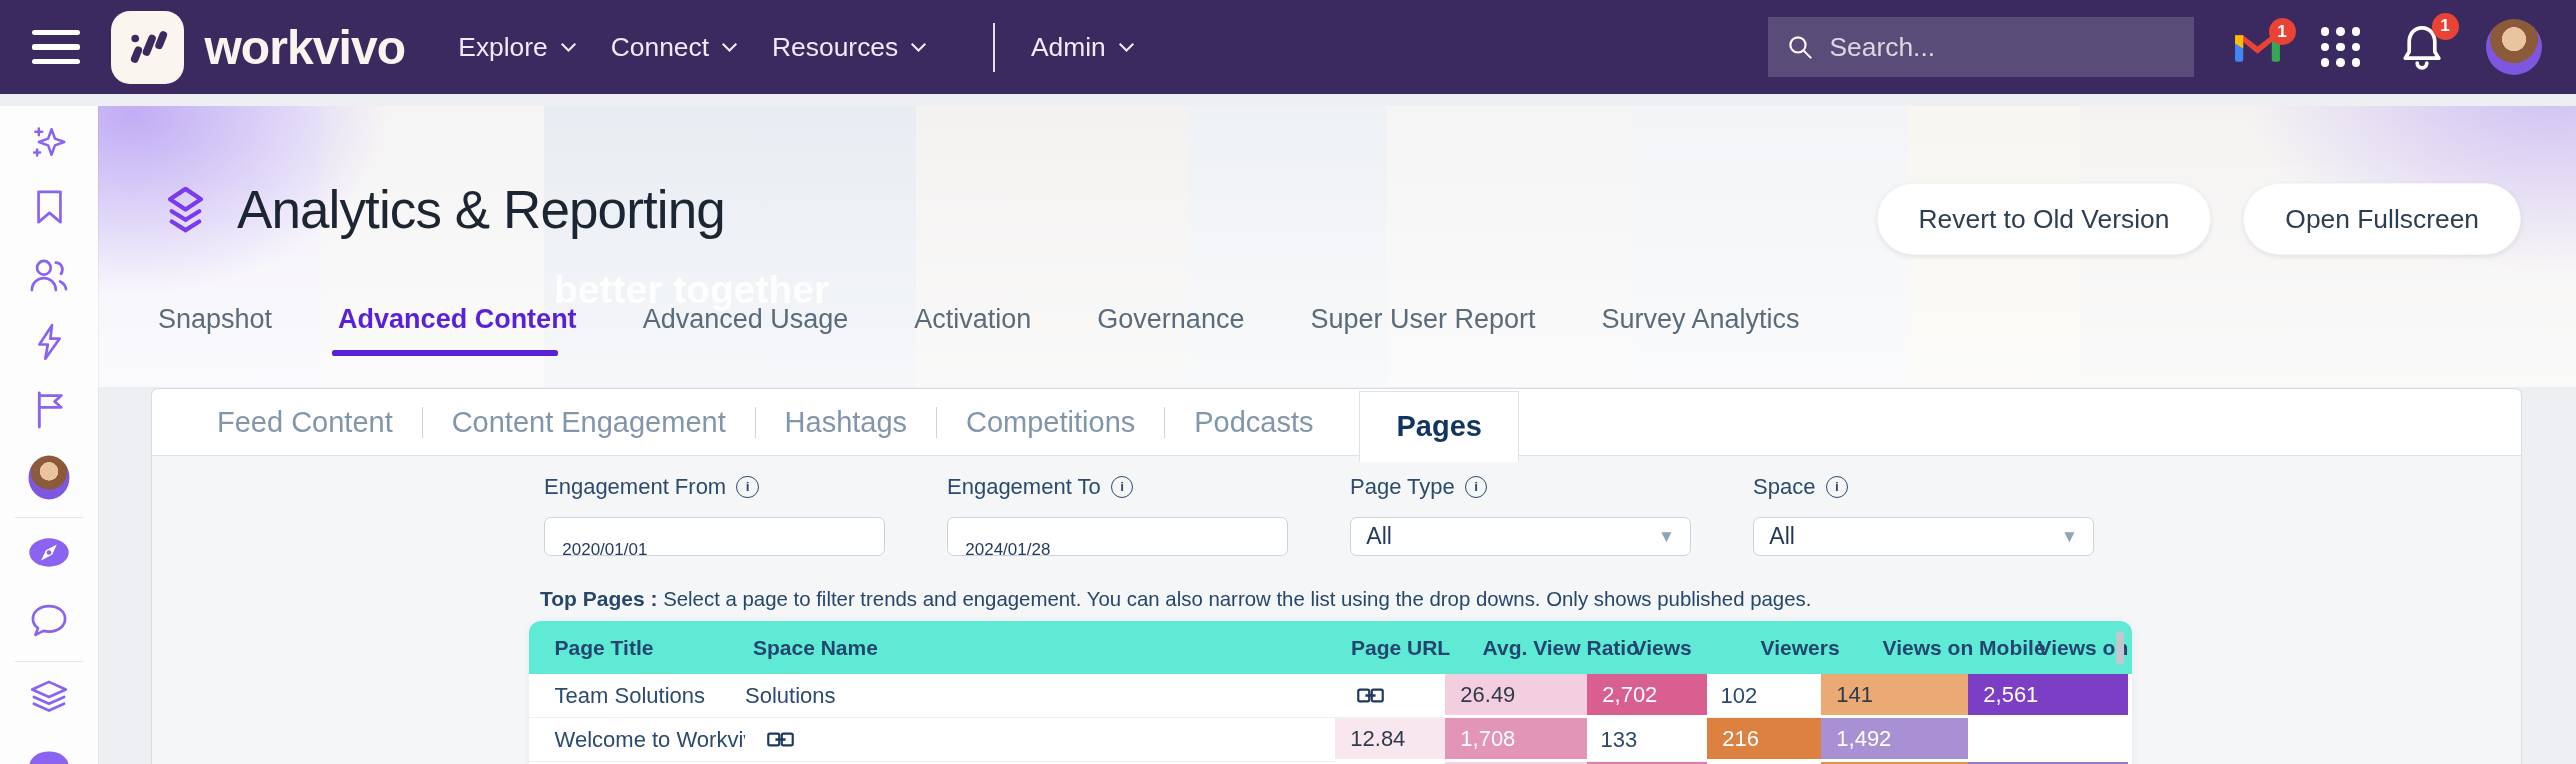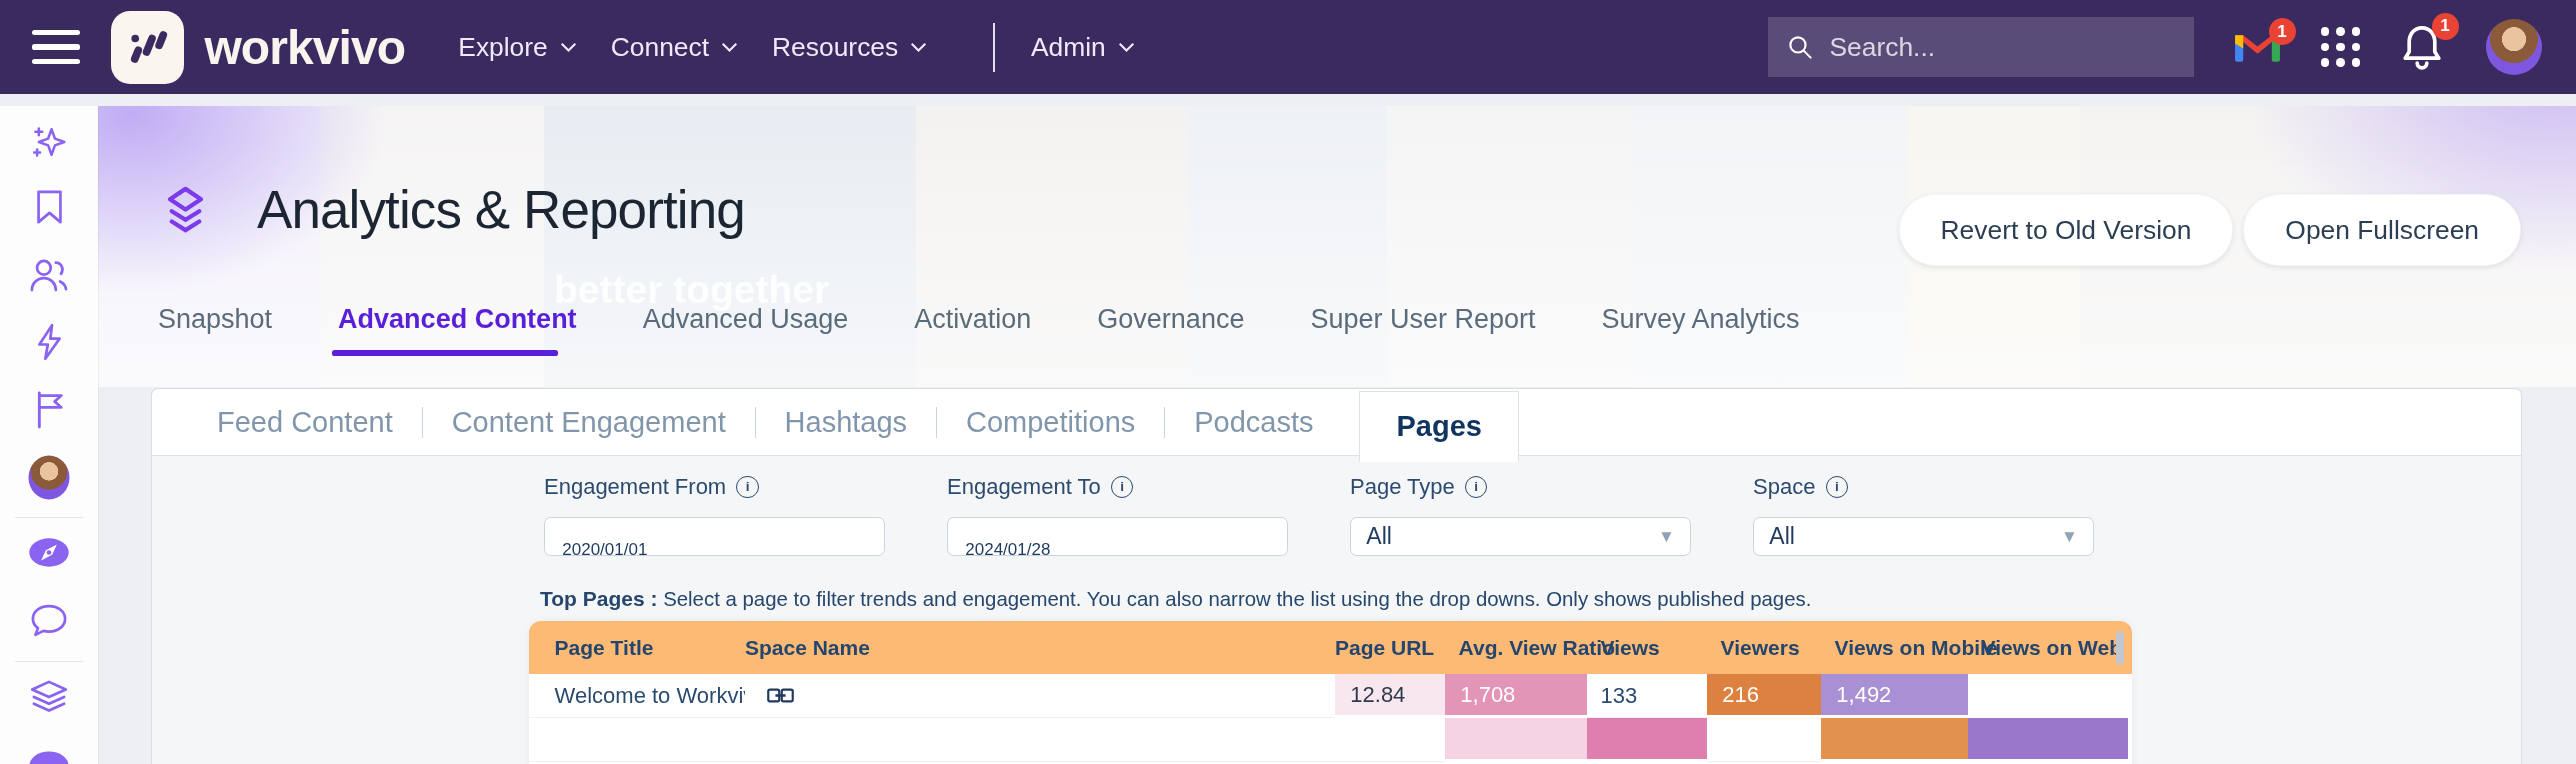--- a/index.html
+++ b/index.html
@@ -46,23 +46,23 @@
   
   .hero{position:absolute;left:98px;top:106px;width:2478px;height:281px;overflow:hidden;
     background:
       radial-gradient(366px 256px at 34px 8.5px, rgba(150,116,240,.55), rgba(150,116,240,0) 70%),
       radial-gradient(443px 281px at 99% -10%, rgba(168,138,244,.5), rgba(168,138,244,0) 70%),
       linear-gradient(rgba(255,255,255,.76), rgba(255,255,255,.9)),
       linear-gradient(90deg,#cfc5e8 0 9%,#d8d3d2 9% 18%,#9fb2c9 18% 33%,#cfc8c4 33% 44%,
                       #b9c6d6 44% 52%,#d6d4d8 52% 62%,#cbd2de 62% 73%,#ded8c2 73% 80%,#d3cdc9 80% 100%);}
   .watermark{position:absolute;left:456px;top:162px;font-size:39px;font-weight:700;
              color:rgba(255,255,255,.85);letter-spacing:0;}
-  .title-row{position:absolute;left:60px;top:73px;display:flex;align-items:center;gap:44px;}
+  .title-row{position:absolute;left:60px;top:73px;display:flex;align-items:center;gap:24px;}
   .page-title{font-size:53px;font-weight:500;color:#1c2633;letter-spacing:-0.9px;margin:0;}
-  .hero-buttons{position:absolute;right:55px;top:88px;display:flex;gap:10px;}
+  .hero-buttons{position:absolute;right:55px;top:77px;display:flex;gap:32px;}
   .pill-btn{height:70px;padding:0 41px;border-radius:37px;background:#fff;border:0.9px solid rgba(20,30,50,.04);
             color:#2c3e52;font-size:26.4px;font-weight:500;display:flex;align-items:center;
             box-shadow:0 1.7px 5.1px rgba(20,30,60,.10);cursor:pointer;white-space:nowrap;}
   .main-tabs{position:absolute;left:60px;top:198px;display:flex;gap:66px;}
   .main-tab{font-size:27px;font-weight:500;color:#5a6b7b;cursor:pointer;white-space:nowrap;}
   .main-tab.active{color:#5a1fd8;font-weight:700;}
   .tab-underline{position:absolute;left:234px;top:244px;width:226px;height:6px;background:#5a1fd8;border-radius:2.6px;}
 
   
   .panel{position:absolute;left:151px;top:388px;width:2371px;height:377px;background:#f4f6f8;
@@ -87,21 +87,21 @@
   .control.select .val{font-size:23px;color:#1f3a5f;}
   .caret{color:#8fa3b8;font-size:17px;}
 
   .toppages{position:absolute;left:388px;top:198px;font-size:20.4px;color:#26466c;}
   .toppages b{font-size:21px;font-weight:700;}
 
   
   .table-card{position:absolute;left:377px;top:232px;width:1603px;height:204px;background:#fff;
               border-radius:12px;box-shadow:0 1.7px 8.5px rgba(30,40,70,.06);overflow:hidden;}
   .tgrid{display:grid;grid-template-columns:216px 590px 110px 142px 120px 114px 147px 160px 4.3px;}
-  .thead{height:53px;background:#fdba74;align-items:center;}
+  .thead{height:53px;background:#5eead4;align-items:center;gap:8px;}
   .th{font-size:21px;font-weight:700;color:#24466e;white-space:nowrap;}
   .th.c-title{padding-left:25.6px;} .th.c-num{padding-left:13.6px;}
   .trow{height:44px;position:relative;}
   .plain-cell{font-size:22px;color:#2b4a6f;line-height:44px;white-space:nowrap;overflow:hidden;
               border-bottom:0.9px solid #eef1f4;}
   .pc-title{padding-left:25.6px;} .pc-num{padding-left:13.6px;}
   .url-cell{border-bottom:0.9px solid #eef1f4;display:flex;align-items:center;padding-left:22px;box-sizing:border-box;}
   .heat-cell{margin:0 0 3.4px 0;font-size:22px;line-height:41px;padding-left:15.3px;box-sizing:border-box;white-space:nowrap;}
   .scroll-pill{position:absolute;right:8.5px;top:10.2px;width:7.7px;height:34px;border-radius:4.3px;background:#c2c7cf;}
 </style>
@@ -359,20 +359,37 @@
         <div class="th">Space Name</div>
         <div class="th">Page URL</div>
         <div class="th c-num">Avg. View Ratio</div>
         <div class="th c-num">Views</div>
         <div class="th c-num">Viewers</div>
         <div class="th c-num">Views on Mobile</div>
         <div class="th c-num">Views on Web</div>
         <div></div>
       </div>
 
+      <div class="tgrid trow">
+        <div class="plain-cell pc-title">Team Solutions</div>
+        <div class="plain-cell">Solutions</div>
+        <div class="url-cell">
+          <svg width="27" height="19" viewBox="0 0 32 22">
+            <rect x="1.5" y="4" width="13" height="14" rx="2" fill="none" stroke="#1f3a5f" stroke-width="2.6"></rect>
+            <rect x="17.5" y="4" width="13" height="14" rx="2" fill="none" stroke="#1f3a5f" stroke-width="2.6"></rect>
+            <rect x="10" y="9.5" width="12" height="3" fill="#1f3a5f"></rect>
+          </svg>
+        </div>
+        <div class="heat-cell" style="background-color: rgb(243, 206, 222); color: rgb(47, 59, 76);">26.49</div>
+        <div class="heat-cell" style="background-color: rgb(217, 95, 144); color: rgb(255, 255, 255);">2,702</div>
+        <div class="plain-cell pc-num">102</div>
+        <div class="heat-cell" style="background-color: rgb(235, 170, 116); color: rgb(47, 59, 76);">141</div>
+        <div class="heat-cell" style="background-color: rgb(123, 62, 196); color: rgb(255, 255, 255);">2,561</div>
+        <div></div>
+      </div>
 
       <div class="tgrid trow">
         <div class="plain-cell pc-title">Welcome to Workvivo</div>
         <div class="url-cell">
           <svg width="27" height="19" viewBox="0 0 32 22">
             <rect x="1.5" y="4" width="13" height="14" rx="2" fill="none" stroke="#1f3a5f" stroke-width="2.6"></rect>
             <rect x="17.5" y="4" width="13" height="14" rx="2" fill="none" stroke="#1f3a5f" stroke-width="2.6"></rect>
             <rect x="10" y="9.5" width="12" height="3" fill="#1f3a5f"></rect>
           </svg>
         </div>

